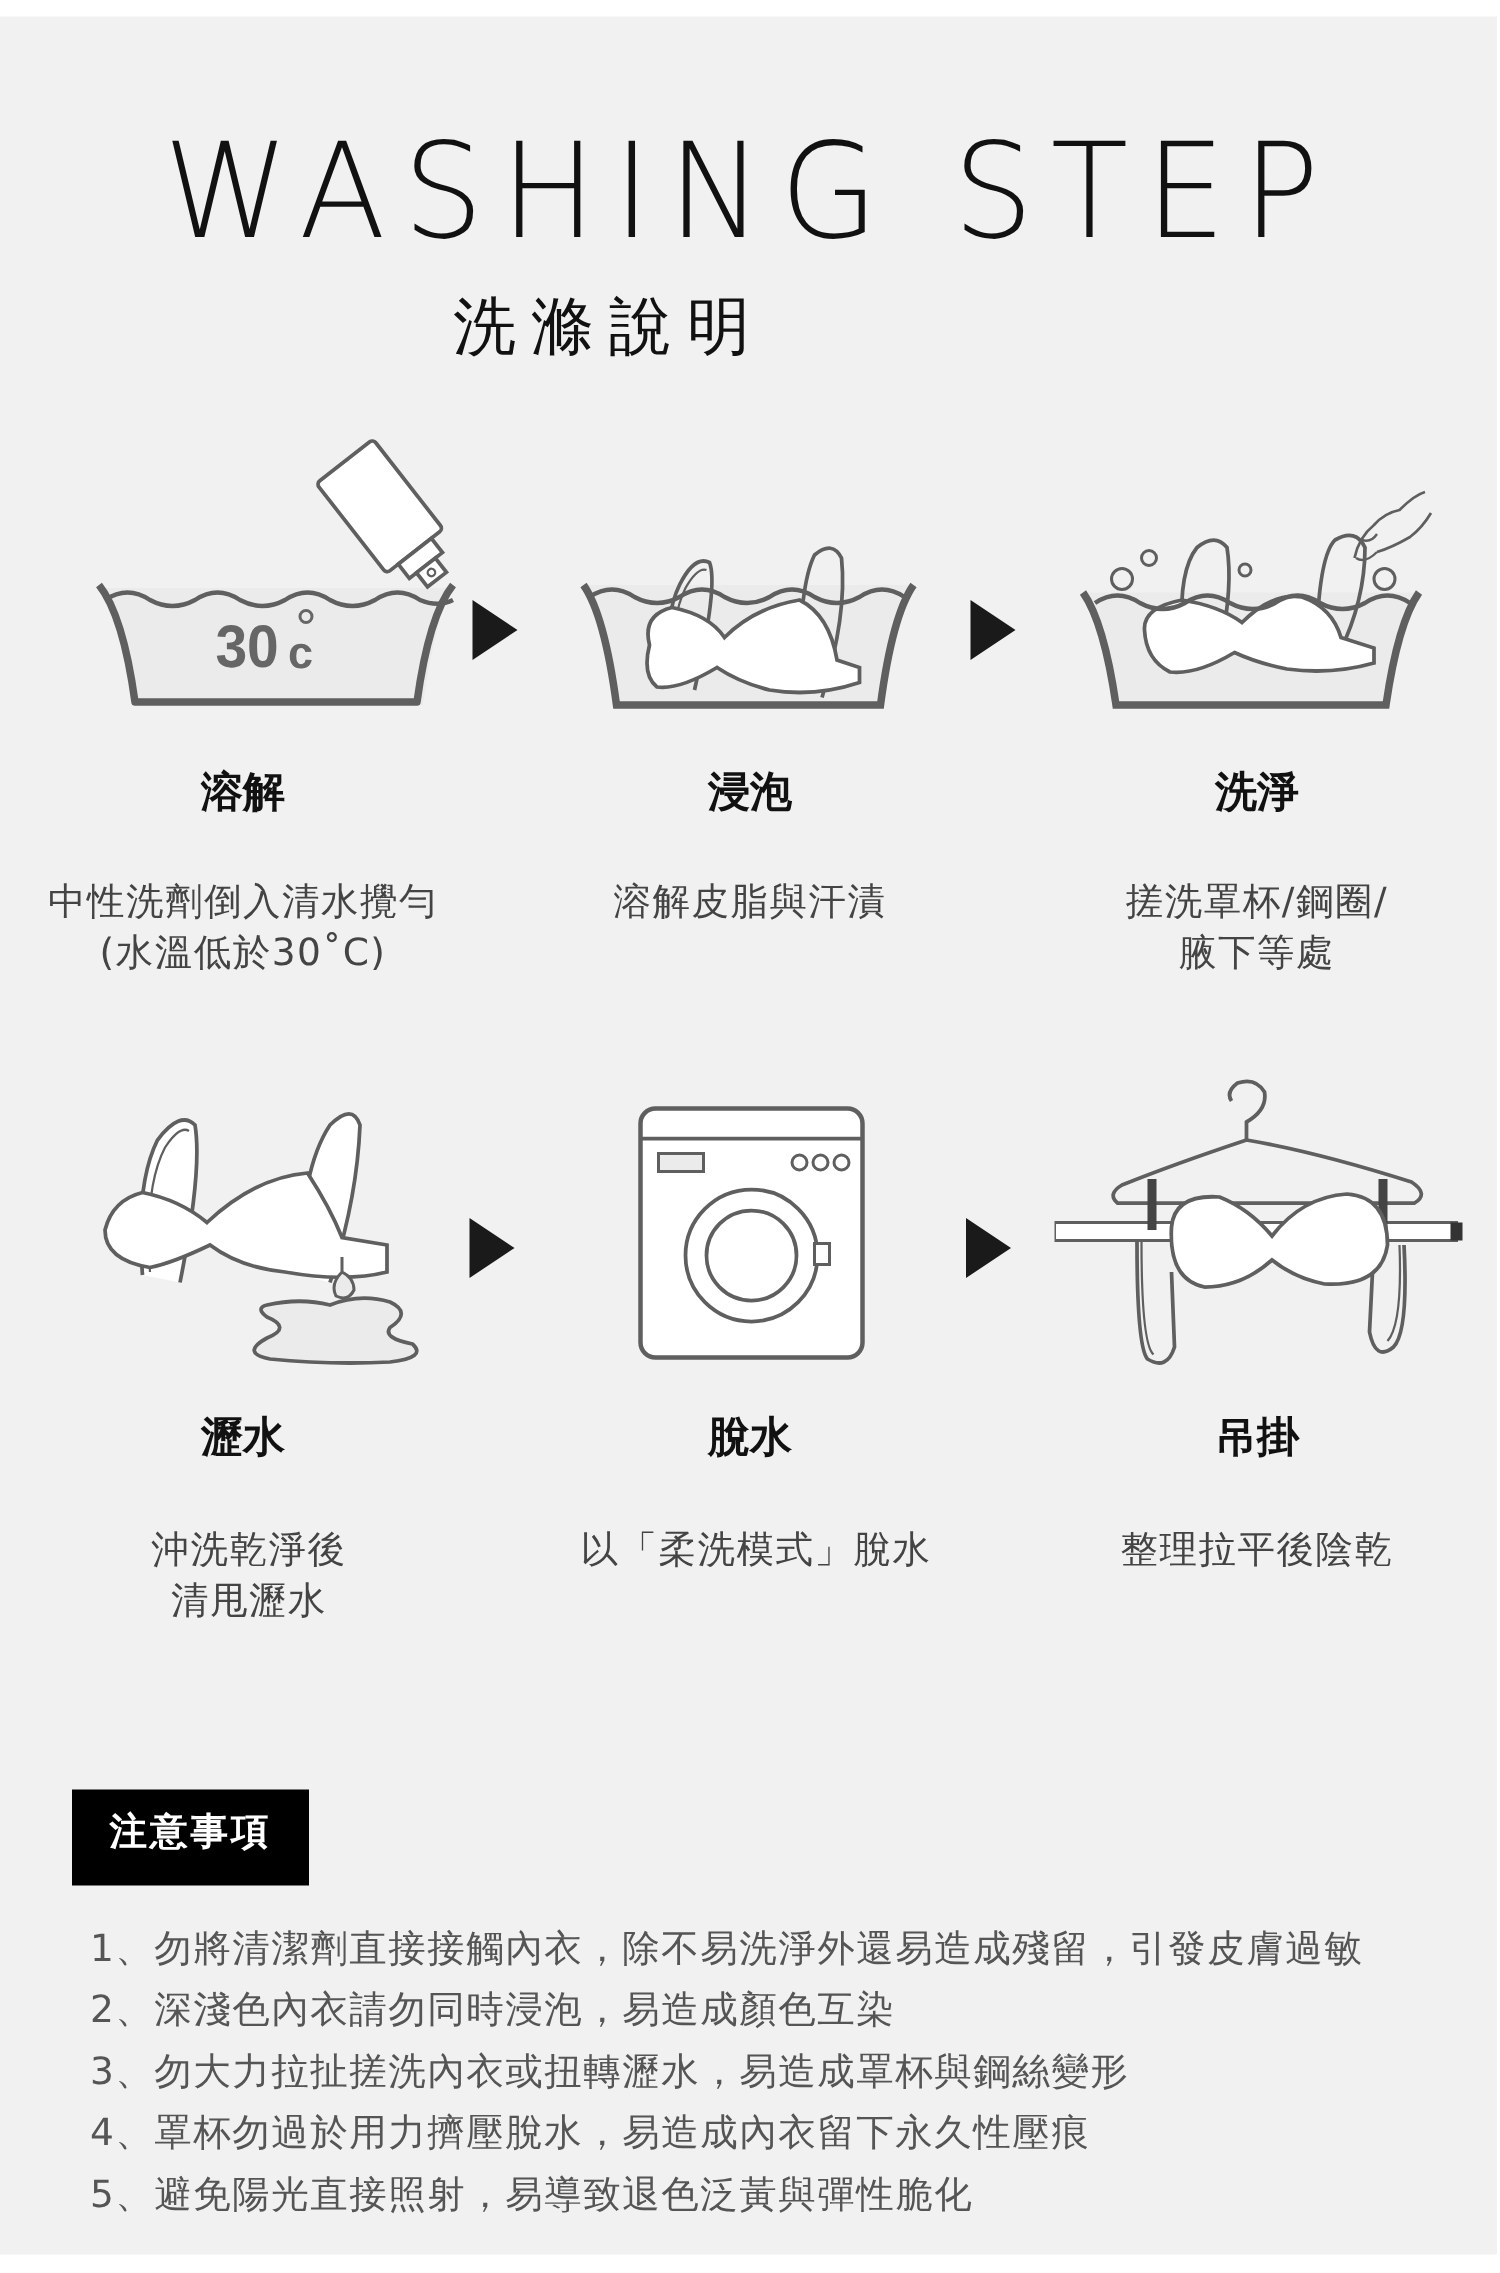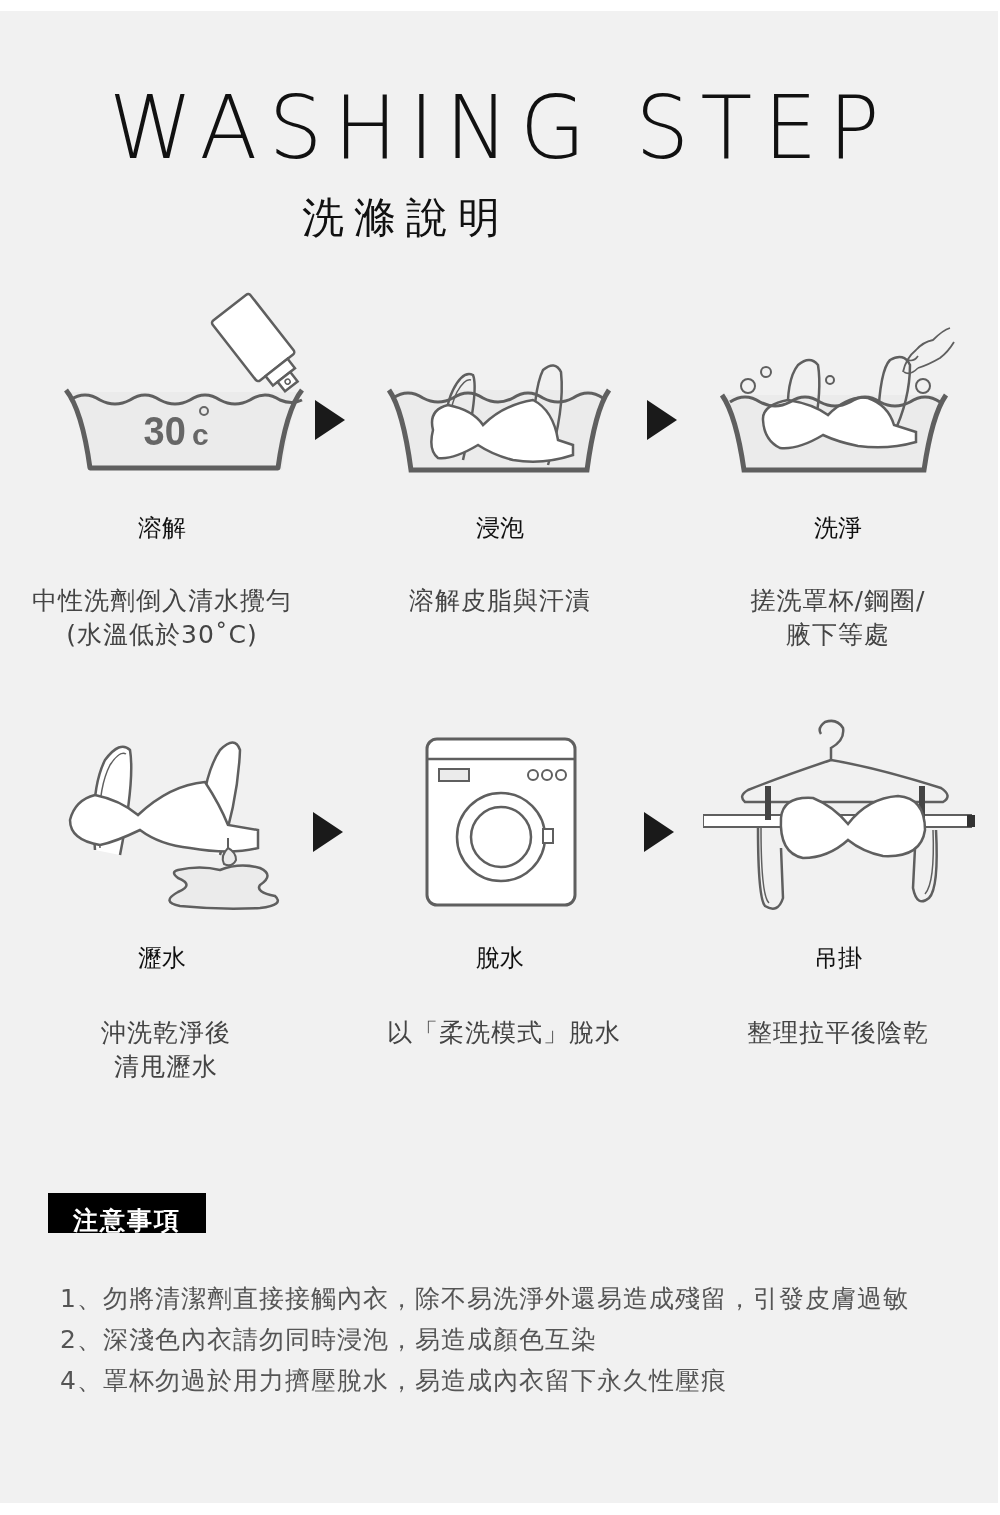--- a/index.html
+++ b/index.html
@@ -7,25 +7,25 @@
          font-family: "DejaVu Sans", "Liberation Sans", sans-serif; }
   .panel { position: absolute; left: 0; top: 11px; width: 998px; height: 1492px; background: #f1f1f1; }
   .title { position: absolute; left: 0; width: 1000px; top: 78px; text-align: center;
            font-family: "DejaVu Sans", sans-serif; font-weight: 200; font-size: 88px;
            letter-spacing: 12px; color: #111; line-height: 100px; transform: scaleX(0.96); }
   .subtitle { position: absolute; left: 0; width: 812px; top: 190px; text-align: center;
               font-size: 42px; letter-spacing: 10px; color: #111; line-height: 56px; font-weight: 300; }
   .icon { position: absolute; }
   .arrow { position: absolute; width: 0; height: 0; border-top: 20px solid transparent;
            border-bottom: 20px solid transparent; border-left: 30px solid #1a1a1a; }
-  .step-title { position: absolute; width: 300px; text-align: center; font-size: 24px;
-                font-weight: normal; color: #111; line-height: 40px; }
+  .step-title { position: absolute; width: 300px; text-align: center; font-size: 28px;
+                font-weight: bold; color: #111; line-height: 40px; }
   .step-desc { position: absolute; width: 340px; text-align: center; font-size: 25px;
                color: #444; line-height: 34px; letter-spacing: 1px; }
-  .notice-badge { position: absolute; left: 48px; top: 1193px; width: 158px; height: 40px;
+  .notice-badge { position: absolute; left: 48px; top: 1193px; width: 158px; height: 64px;
                   background: #000; color: #fff; font-size: 25px; font-weight: bold;
                   line-height: 56px; text-align: center; letter-spacing: 2px; }
   .notice-list { position: absolute; left: 48px; top: 1266px; margin: 12px; padding: 0; list-style: none; }
   .notice-list li { font-size: 25px; color: #555; line-height: 41px; white-space: nowrap; letter-spacing: 1px; }
 </style>
 </head>
 <body>
 
 <div class="panel"></div>
 
@@ -141,14 +141,16 @@
 
 <div class="step-title" style="left:688px;top:938px">吊掛</div>
 <div class="step-desc" style="left:668px;top:1016px">
   <div>整理拉平後陰乾</div>
 </div>
 
 <div class="notice-badge">注意事項</div>
 <ul class="notice-list">
   <li>1、勿將清潔劑直接接觸內衣，除不易洗淨外還易造成殘留，引發皮膚過敏</li>
   <li>2、深淺色內衣請勿同時浸泡，易造成顏色互染</li>
+  <li>3、勿大力拉扯搓洗內衣或扭轉瀝水，易造成罩杯與鋼絲變形</li>
   <li>4、罩杯勿過於用力擠壓脫水，易造成內衣留下永久性壓痕</li>
+  <li>5、避免陽光直接照射，易導致退色泛黃與彈性脆化</li>
 </ul>
 
 </body></html>

